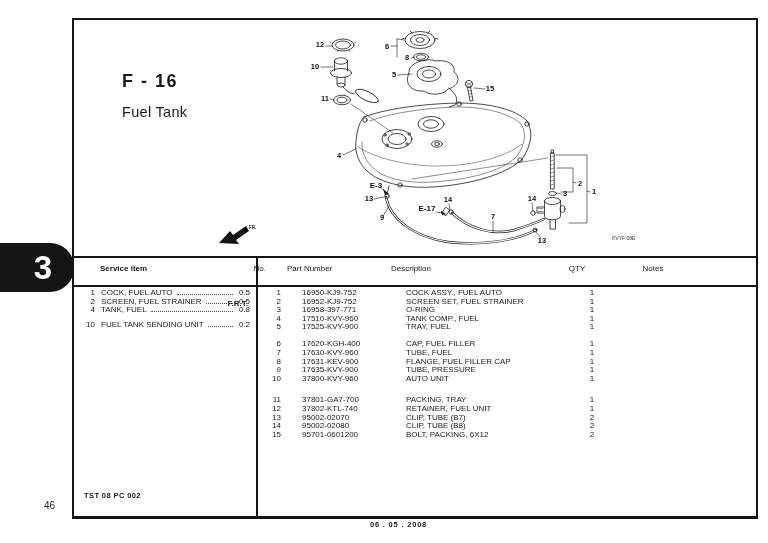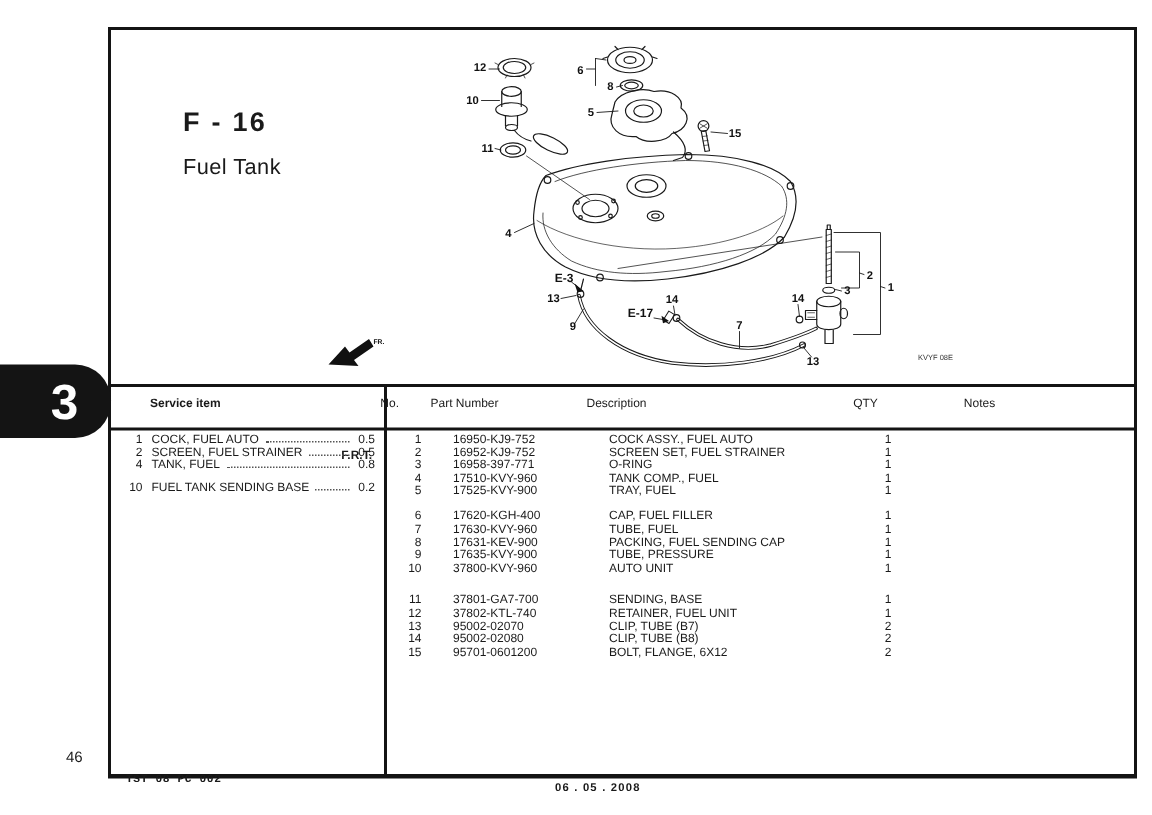--- a/index.html
+++ b/index.html
@@ -15,21 +15,21 @@
   .v-divider{left:256px;top:256px;width:2px;height:260px;background:#141414;}
   
   .section-code{left:122px;top:71px;font-size:18px;font-weight:bold;letter-spacing:1.5px;}
   .page-title{left:122px;top:104px;font-size:14.5px;font-weight:normal;letter-spacing:.3px;}
   
   .section-tab{left:0;top:243px;width:62px;height:49px;background:#141414;border-radius:0 24px 24px 0;
     color:#fff;display:flex;align-items:center;justify-content:center;padding-left:12px;
     font-size:33px;font-weight:bold;}
   
   .page-number{left:44px;top:500px;font-size:10px;}
-  .footer-doc{left:84px;top:516px;font-size:7.5px;font-weight:bold;letter-spacing:.4px;font-family:Liberation Mono, monospace;}
+  .footer-doc{left:84px;top:491px;font-size:7.5px;font-weight:bold;letter-spacing:.4px;}
   .footer-date{left:370px;top:520px;font-size:7.5px;font-weight:bold;letter-spacing:.8px;}
   
   .service-header{left:80px;top:264px;width:170px;display:flex;font-size:8px;font-weight:bold;flex-direction:column;}
   .sh-item{margin-left:20px;}
   .sh-frt{margin-left:auto;margin-right:2px;margin-top:26px;}
   .service-rows{left:80px;top:289px;width:170px;font-size:8px;}
   .srow{display:flex;align-items:baseline;height:8.6px;line-height:8.6px;white-space:nowrap;}
   .s-no{width:15px;text-align:right;margin-right:6px;flex:none;}
   .s-dots{flex:1;border-bottom:1px dotted #555;margin:0 3px 2px 4px;min-width:5px;}
   .s-frt{width:14px;text-align:right;flex:none;}
@@ -245,21 +245,21 @@
     <span class="s-frt">0.5</span>
   </div>
   <div class="srow">
     <span class="s-no">4</span>
     <span class="s-name">TANK, FUEL</span>
     <span class="s-dots"></span>
     <span class="s-frt">0.8</span>
   </div>
   <div class="srow gap">
     <span class="s-no">10</span>
-    <span class="s-name">FUEL TANK SENDING BASE</span>
+    <span class="s-name">FUEL TANK SENDING UNIT</span>
     <span class="s-dots"></span>
     <span class="s-frt">0.2</span>
   </div>
 </div>
 
 <div class="abs parts-header pgrid">
   <span class="h-no">No.</span>
   <span class="h-part">Part Number</span>
   <span class="h-desc">Description</span>
   <span class="h-qty">QTY</span>
@@ -314,21 +314,21 @@
     <div class="prow pgrid">
       <span class="c-no">7</span>
       <span class="c-part">17630-KVY-960</span>
       <span class="c-desc">TUBE, FUEL</span>
       <span class="c-qty">1</span>
       <span class="c-notes"></span>
     </div>
     <div class="prow pgrid">
       <span class="c-no">8</span>
       <span class="c-part">17631-KEV-900</span>
-      <span class="c-desc">PACKING, FUEL SENDING CAP</span>
+      <span class="c-desc">FLANGE, FUEL FILLER CAP</span>
       <span class="c-qty">1</span>
       <span class="c-notes"></span>
     </div>
     <div class="prow pgrid">
       <span class="c-no">9</span>
       <span class="c-part">17635-KVY-900</span>
       <span class="c-desc">TUBE, PRESSURE</span>
       <span class="c-qty">1</span>
       <span class="c-notes"></span>
     </div>
@@ -337,21 +337,21 @@
       <span class="c-part">37800-KVY-960</span>
       <span class="c-desc">AUTO UNIT</span>
       <span class="c-qty">1</span>
       <span class="c-notes"></span>
     </div>
   </div>
   <div class="pgroup g3">
     <div class="prow pgrid">
       <span class="c-no">11</span>
       <span class="c-part">37801-GA7-700</span>
-      <span class="c-desc">SENDING, BASE</span>
+      <span class="c-desc">PACKING, TRAY</span>
       <span class="c-qty">1</span>
       <span class="c-notes"></span>
     </div>
     <div class="prow pgrid">
       <span class="c-no">12</span>
       <span class="c-part">37802-KTL-740</span>
       <span class="c-desc">RETAINER, FUEL UNIT</span>
       <span class="c-qty">1</span>
       <span class="c-notes"></span>
     </div>
@@ -365,18 +365,18 @@
     <div class="prow pgrid">
       <span class="c-no">14</span>
       <span class="c-part">95002-02080</span>
       <span class="c-desc">CLIP, TUBE (B8)</span>
       <span class="c-qty">2</span>
       <span class="c-notes"></span>
     </div>
     <div class="prow pgrid">
       <span class="c-no">15</span>
       <span class="c-part">95701-0601200</span>
-      <span class="c-desc">BOLT, FLANGE, 6X12</span>
+      <span class="c-desc">BOLT, PACKING, 6X12</span>
       <span class="c-qty">2</span>
       <span class="c-notes"></span>
     </div>
   </div>
 </div>
 
 </body></html>

